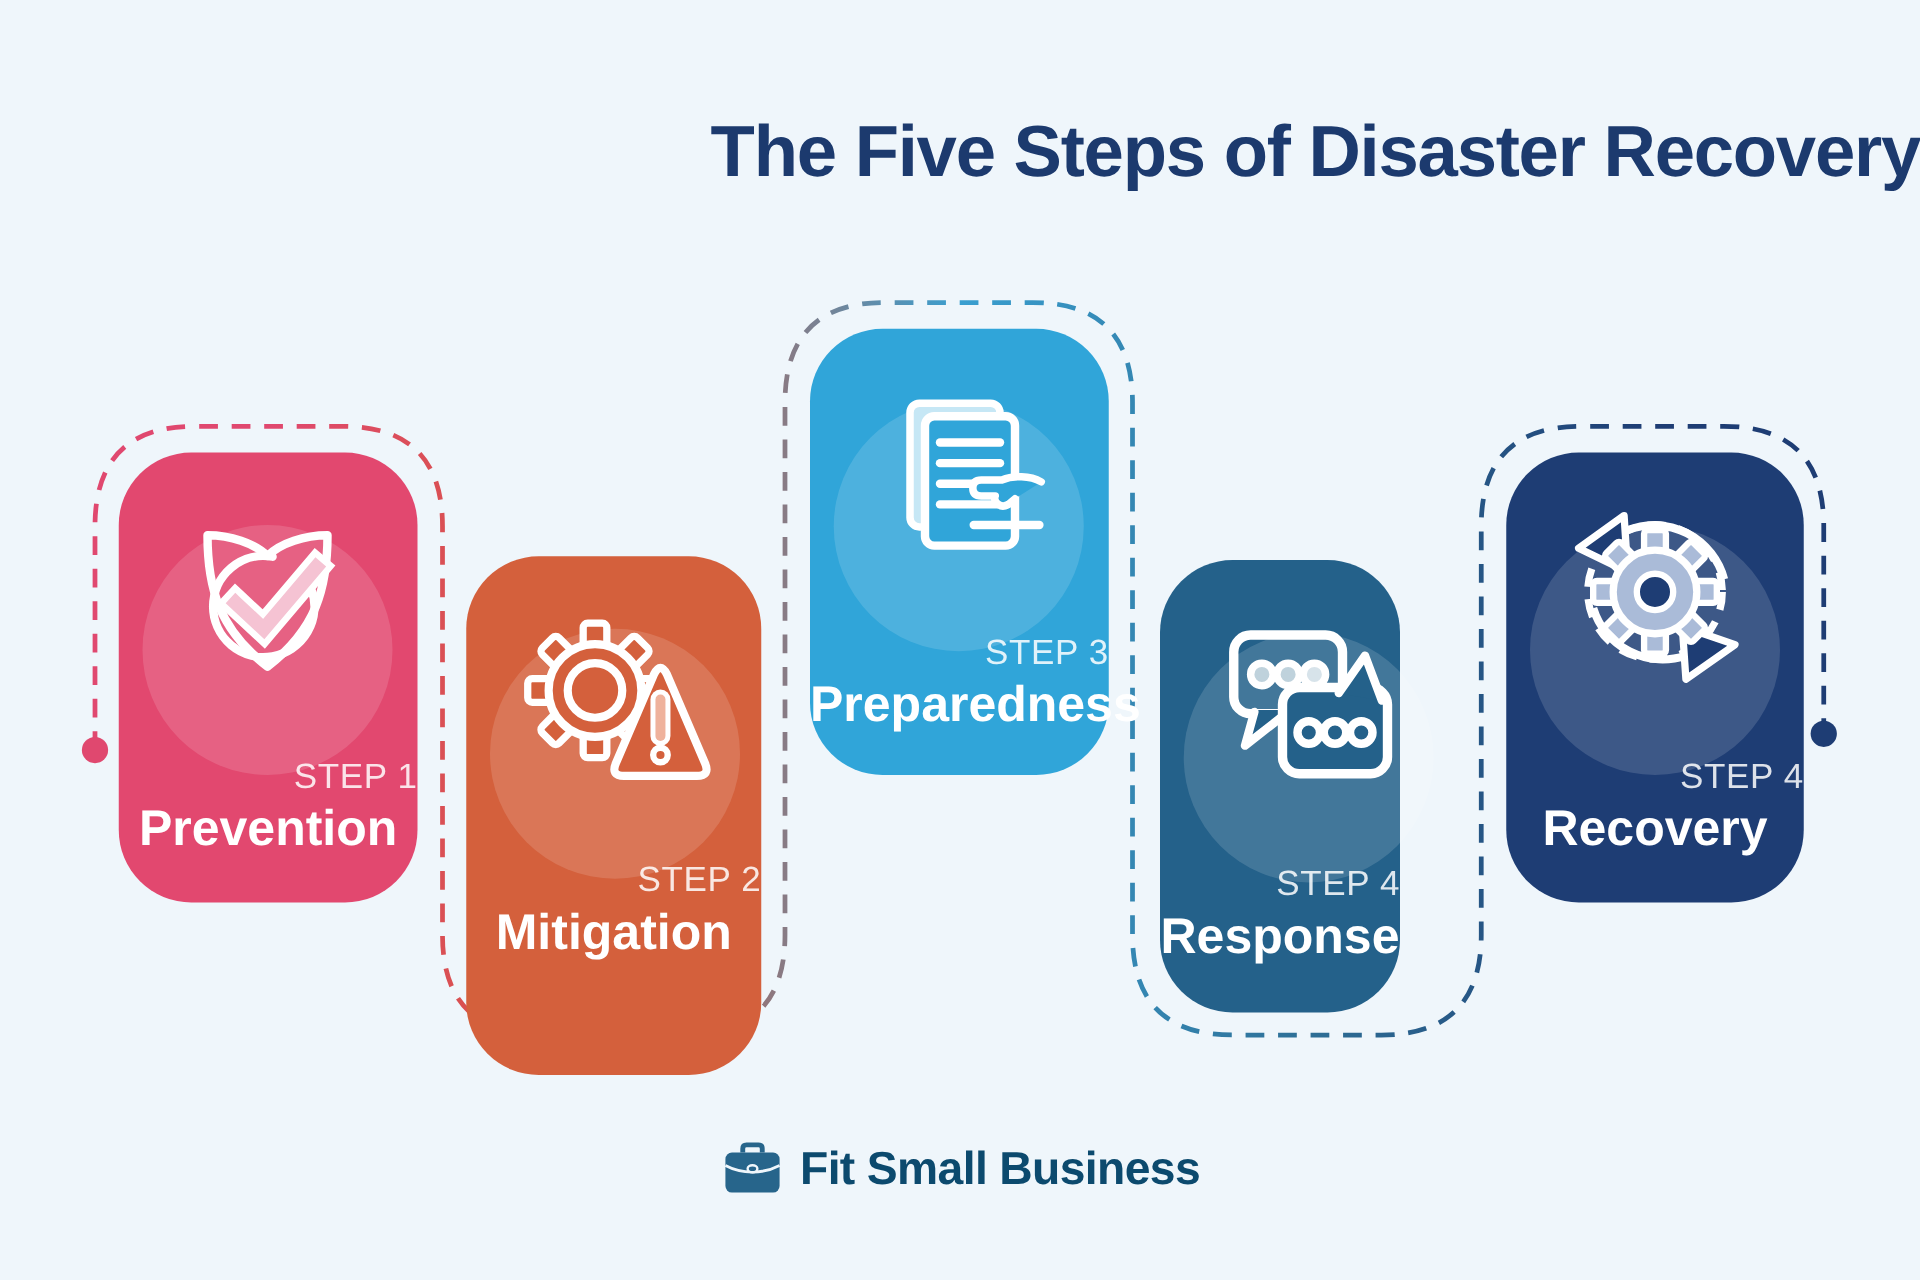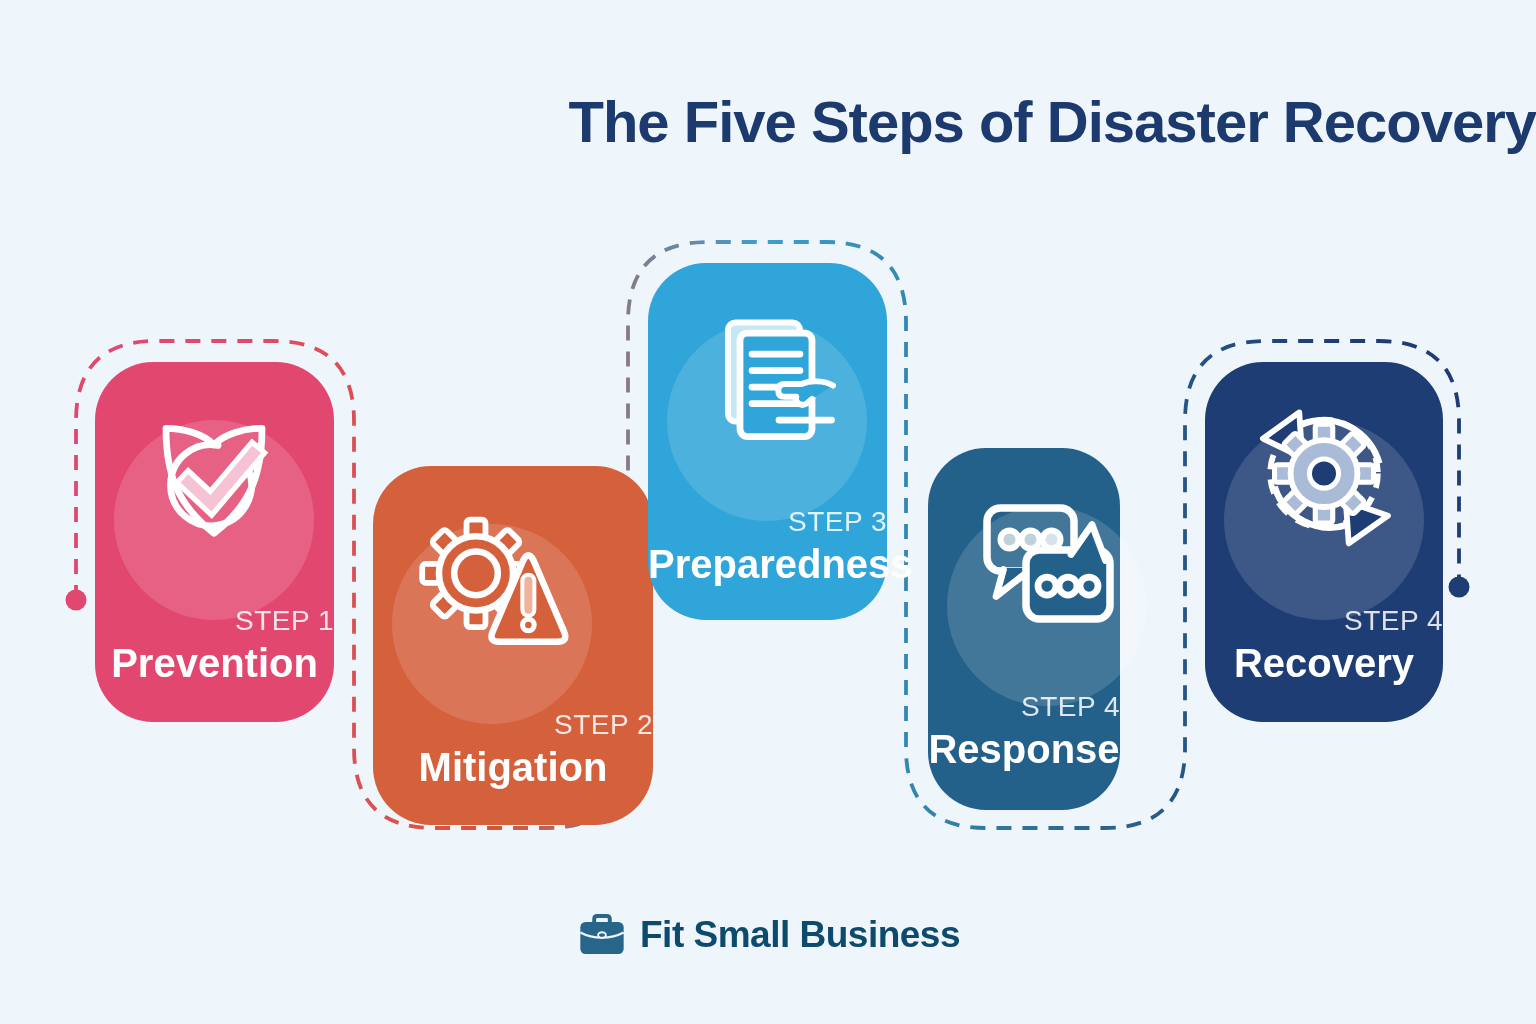--- a/index.html
+++ b/index.html
@@ -25,21 +25,21 @@
   .step-label{
     position:absolute;top:243px;left:0;width:100%;text-align:right;
     font-size:28px;font-weight:400;color:rgba(255,255,255,0.85);letter-spacing:0.5px;
   }
   .step-name{
     position:absolute;top:279px;left:0;width:100%;text-align:center;
     font-size:40px;font-weight:700;color:#ffffff;
   }
   
   .card-1{left:95px; top:362px;width:239px;height:360px;}
-  .card-2{left:373px;top:466px;width:236px;height:359px;padding-left:44px;}
+  .card-2{left:373px;top:445px;width:236px;height:415px;}
   .card-3{left:648px;top:263px;width:239px;height:357px;}
   .card-4{left:928px;top:448px;width:192px;height:362px;}
   .card-5{left:1205px;top:362px;width:238px;height:360px;}
   .footer{
     position:absolute;top:903px;left:0;right:0;height:64px;
     display:flex;align-items:center;justify-content:center;gap:12px;z-index:1;
   }
   .brand-text{font-size:37px;font-weight:700;color:#27658b;letter-spacing:-0.5px;}
 </style>
 </head>

